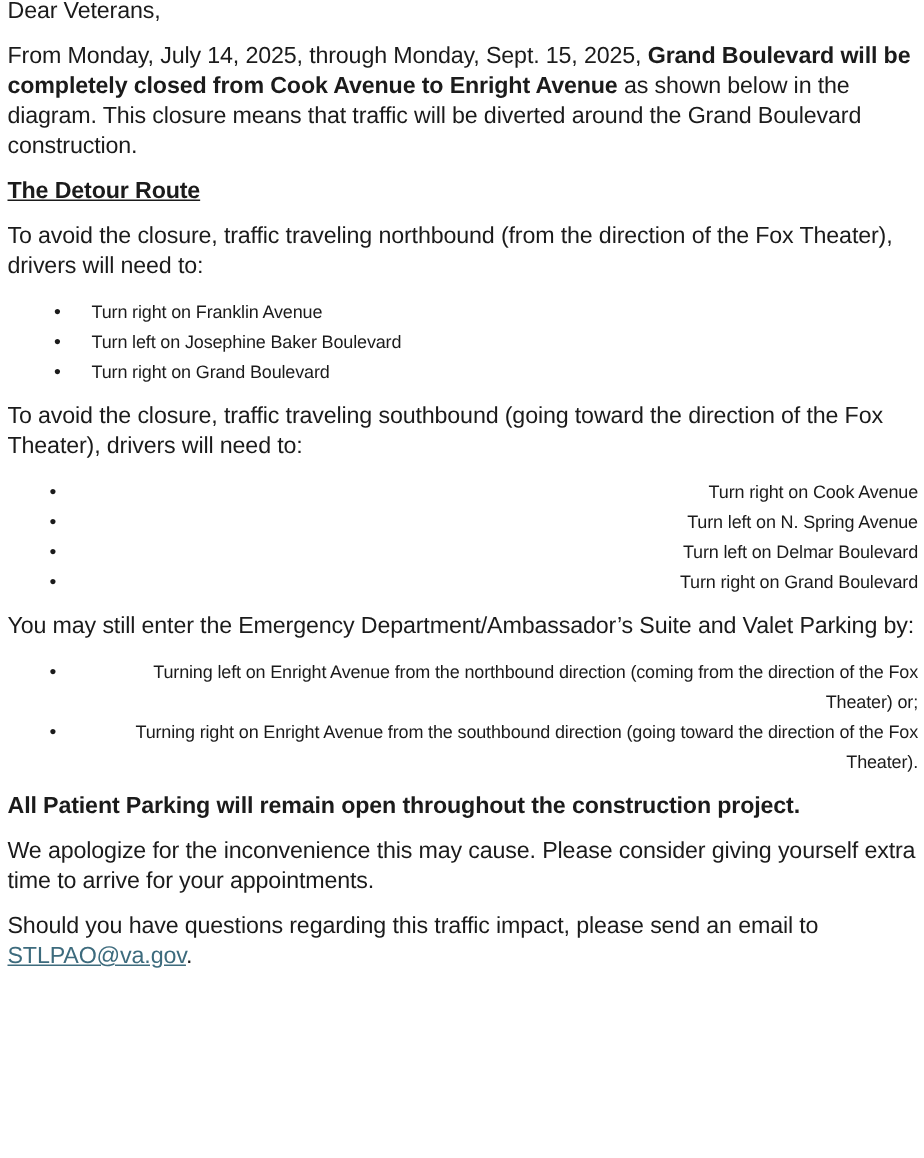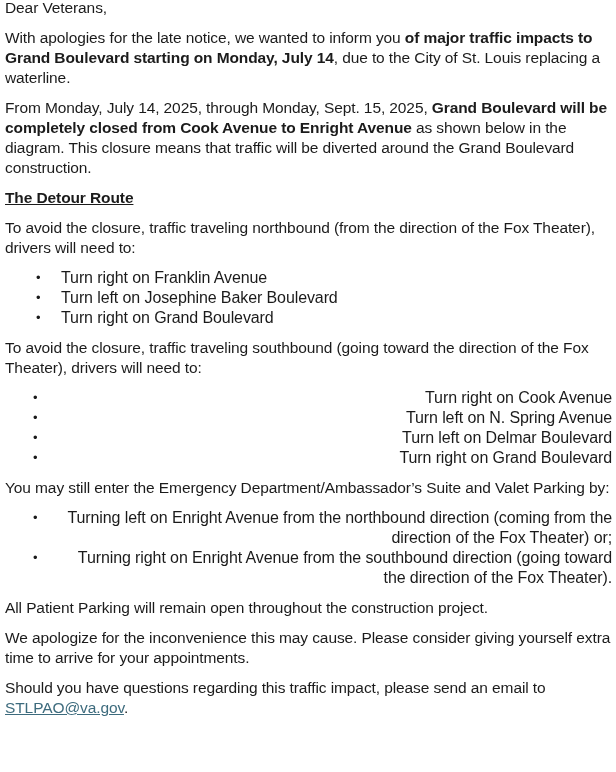--- a/index.html
+++ b/index.html
@@ -31,30 +31,30 @@
   }
   h3.heading {
     margin: 0 0 10px 0;
     font-size: 15.5px;
     line-height: 20px;
     font-weight: bold;
     letter-spacing: -0.1px;
     text-decoration: underline;
   }
   p.para.bold-para {
-    font-weight: normal;
+    font-weight: bold;
   }
   b { font-weight: bold; }
   ul.bullets {
     margin: 0 0 10px 0;
     padding: 0;
     list-style: none;
   }
   ul.bullets li {
-    font-size: 16px;
+    font-size: 12px;
     line-height: 20px;
     letter-spacing: -0.1px;
     position: relative;
     margin: 0;
   }
   
   ul.indent-wide li {
     padding-left: 56px;
   }
   ul.indent-wide li::before {
@@ -82,21 +82,20 @@
     text-decoration: underline;
   }
 </style>
 </head>
 <body>
 
 <div class="page">
 
   <p class="para first">Dear Veterans,</p>
 
-  <p class="para"><span>With apologies for the late notice, we wanted to inform you </span><b>of major traffic impacts to Grand Boulevard starting on Monday, July 14</b><span>, due to the City of St. Louis replacing a waterline.</span></p>
 
   <p class="para"><span>From Monday, July 14, 2025, through Monday, Sept. 15, 2025, </span><b>Grand Boulevard will be completely closed from Cook Avenue to Enright Avenue</b><span> as shown below in the diagram. This closure means that traffic will be diverted around the Grand Boulevard construction.</span></p>
 
   <h3 class="heading">The Detour Route</h3>
 
   <p class="para">To avoid the closure, traffic traveling northbound (from the direction of the Fox Theater), drivers will need to:</p>
 
   <ul class="bullets indent-wide">
     <li>Turn right on Franklin Avenue</li>
     <li>Turn left on Josephine Baker Boulevard</li>

